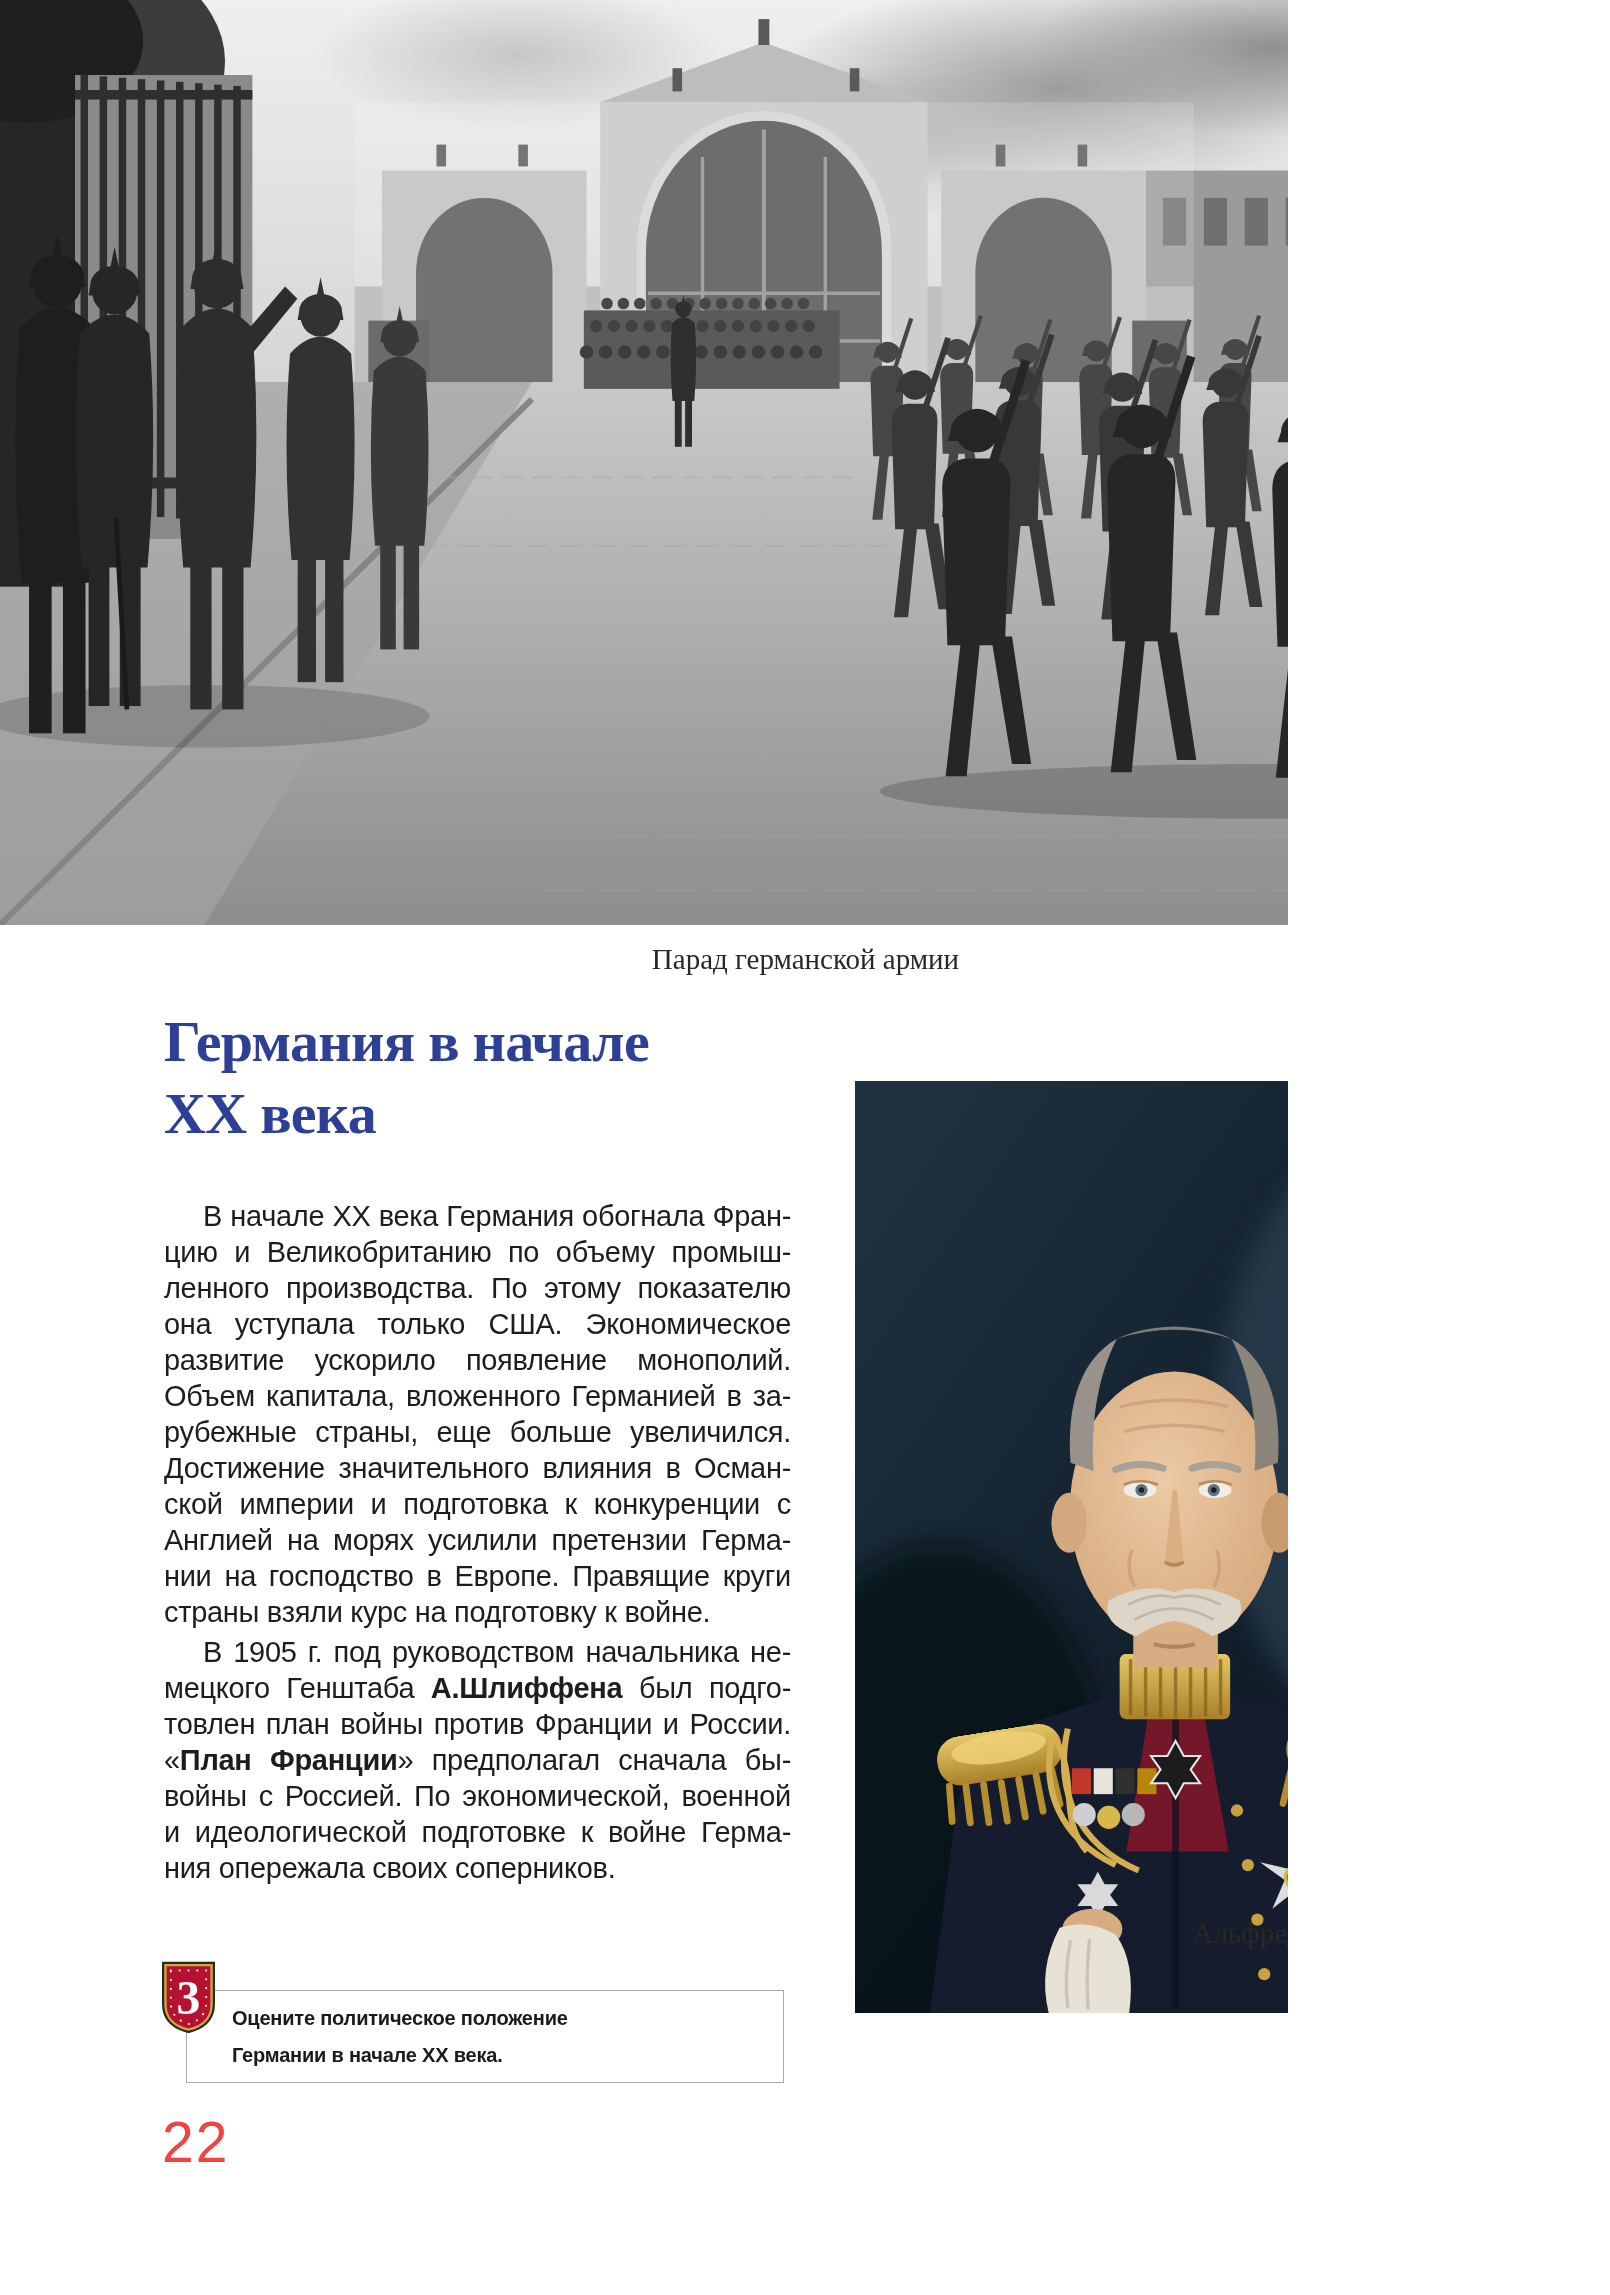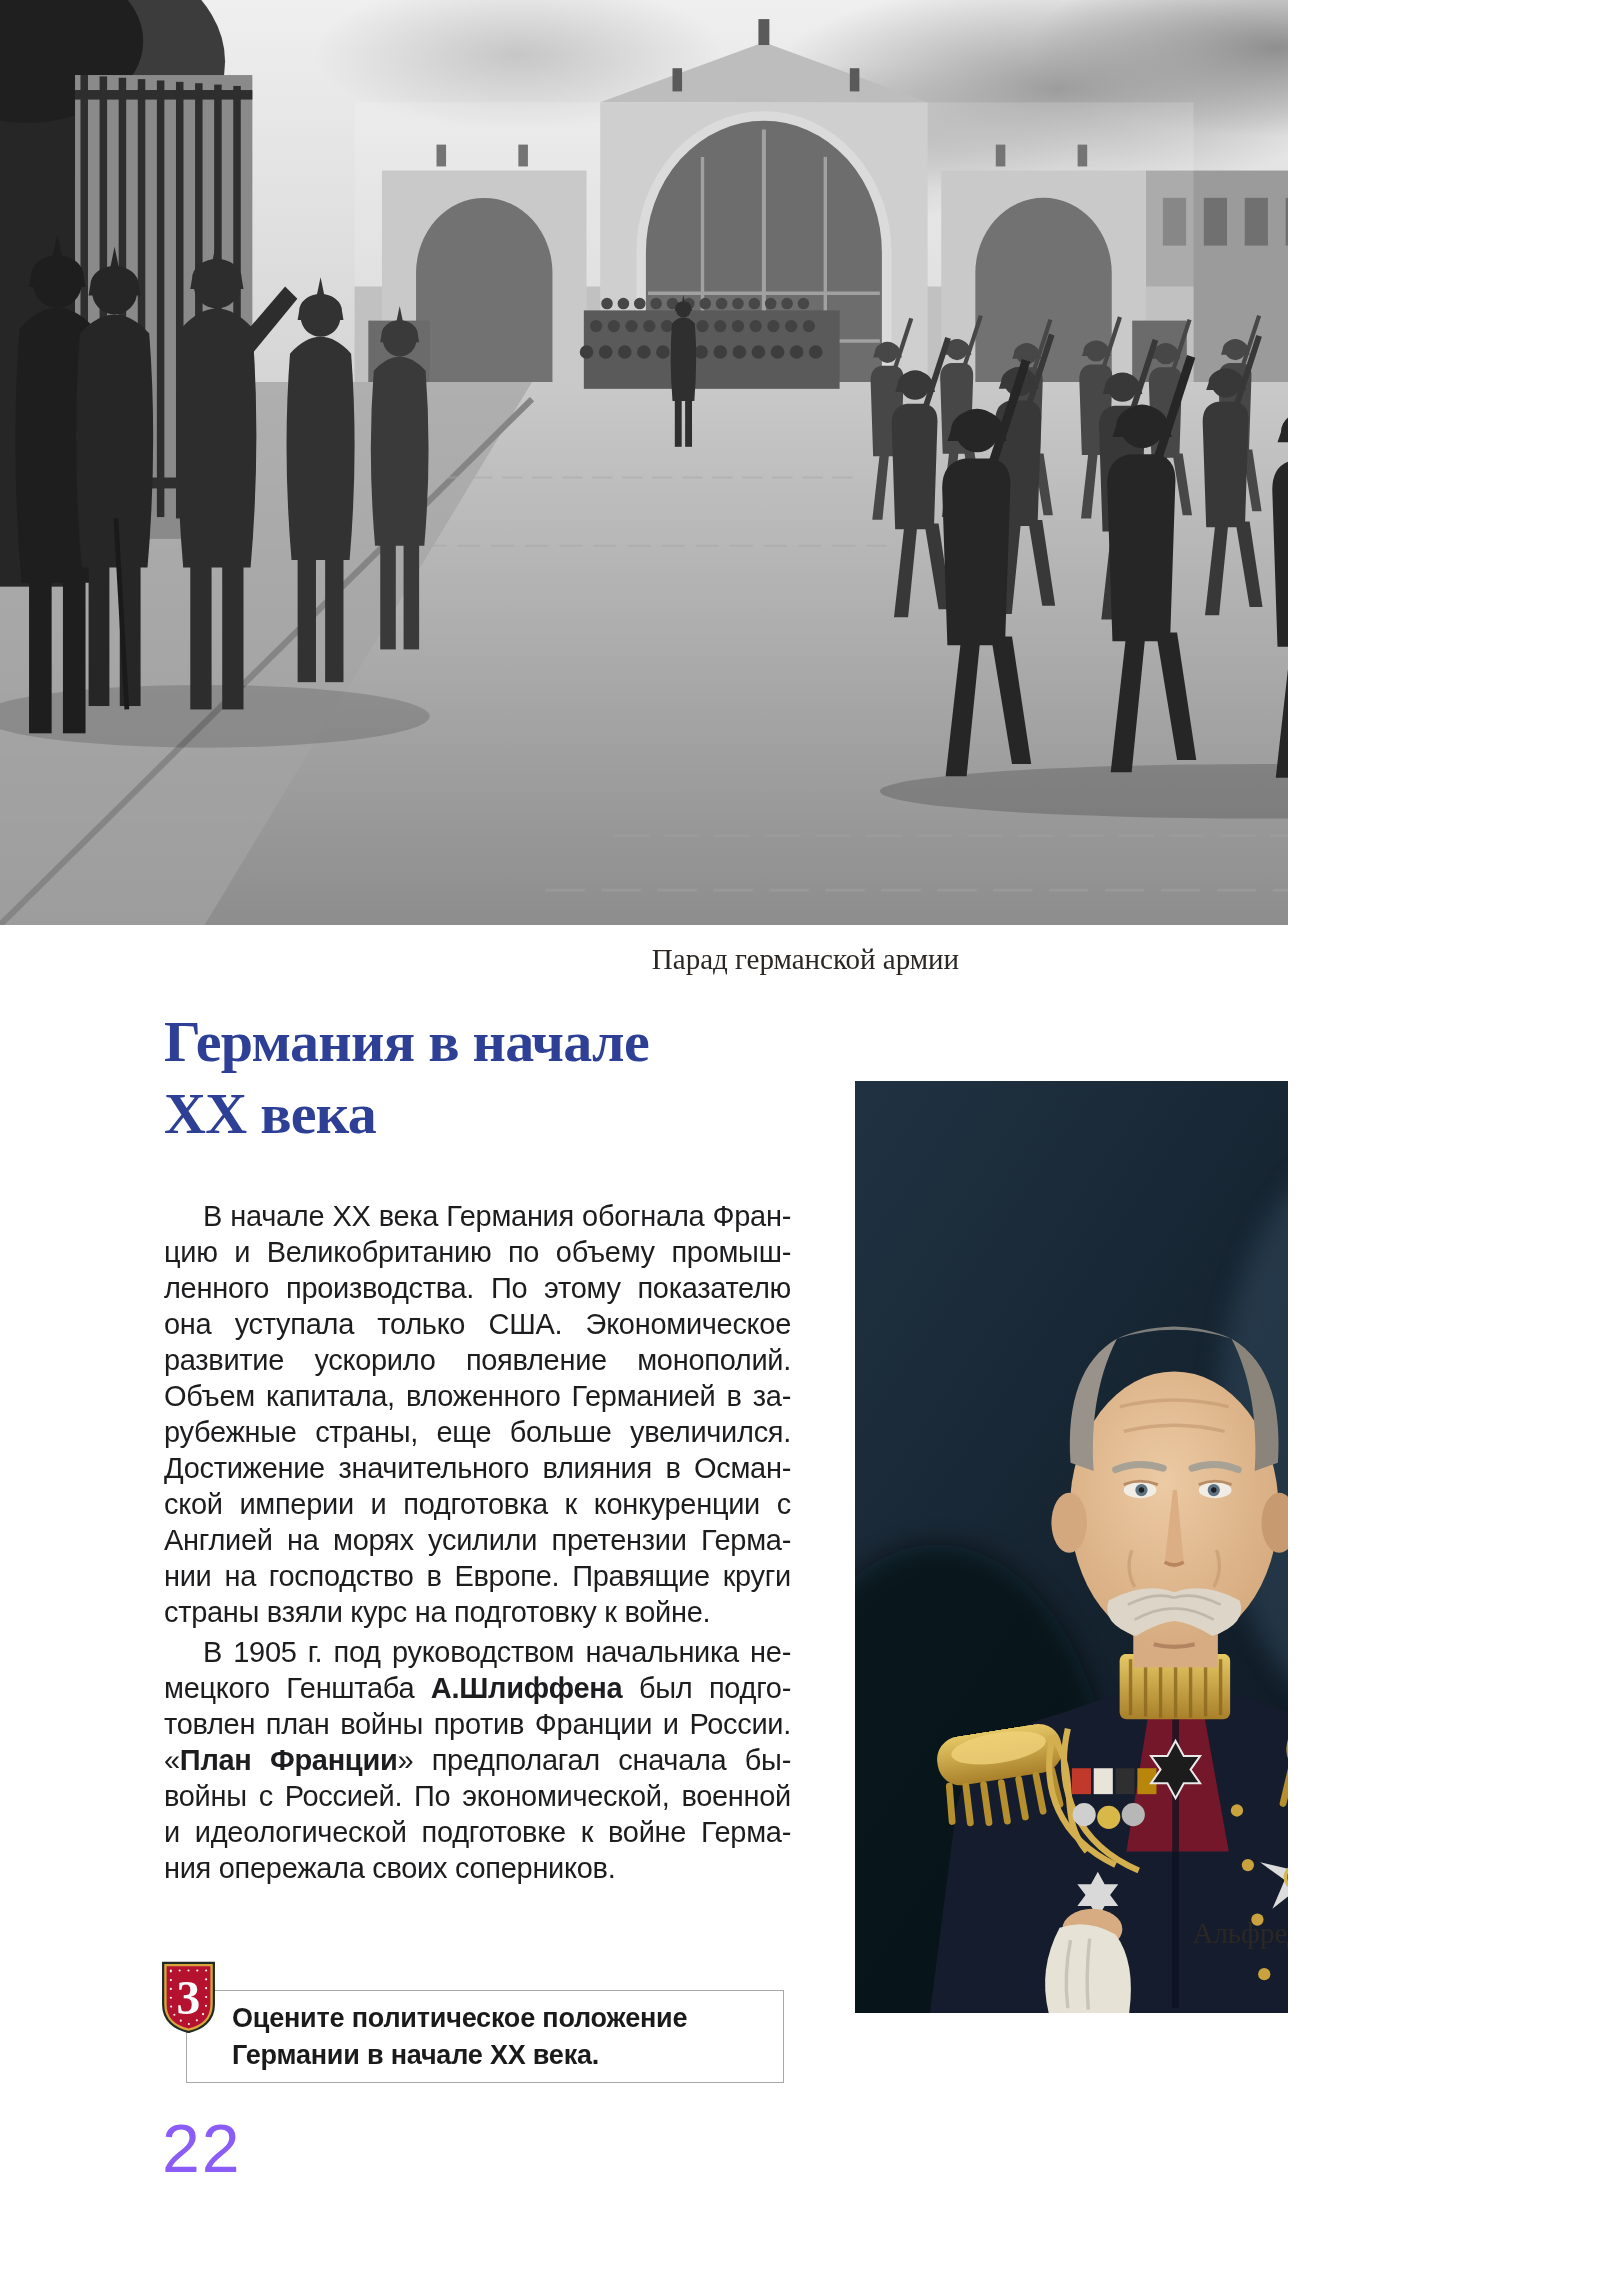--- a/index.html
+++ b/index.html
@@ -14,27 +14,27 @@
   .bodycol{position:absolute;left:164px;top:1198px;width:627px;font-size:29px;line-height:36px;
         letter-spacing:-0.3px;}
   .para+.para{margin-top:4.1px;}
   .line{text-align:justify;text-align-last:justify;}
   .line.last{text-align-last:left;}
   .line.indent{text-indent:39px;}
   .b{font-weight:700;}
   .task-box{position:absolute;left:186px;top:1990px;width:598px;height:93px;
         border:1.4px solid #a8a8a8;background:#fff;box-sizing:border-box;}
   .task-text{position:absolute;left:232px;top:2000px;width:546px;font-weight:700;
-        font-size:27px;line-height:37px;color:#1a1a1a;letter-spacing:-0.2px;}
+        font-size:20px;line-height:37px;color:#1a1a1a;letter-spacing:-0.2px;}
   .task-shield{position:absolute;left:160px;top:1961px;width:57px;height:72px;}
   .portrait{position:absolute;left:855px;top:1081px;width:635px;height:932px;display:block;}
   .portrait-caption{position:absolute;left:855px;top:1917px;width:635px;text-align:right;
         font-family:"Liberation Serif",serif;font-size:29px;color:#2b2724;}
-  .pagenum{position:absolute;left:162px;top:2109px;font-size:68px;font-weight:300;
-        color:#8b5cf6;letter-spacing:2px;}
+  .pagenum{position:absolute;left:162px;top:2109px;font-size:57px;font-weight:300;
+        color:#ef4444;letter-spacing:2px;}
 </style>
 </head>
 <body>
 
 <div class="page">
 
   <svg class="hero" viewBox="0 0 2362 1356" preserveAspectRatio="none">
     <defs>
       <linearGradient id="sky" x1="0" y1="0" x2="0" y2="1">
         <stop offset="0" stop-color="#efefef"></stop>

